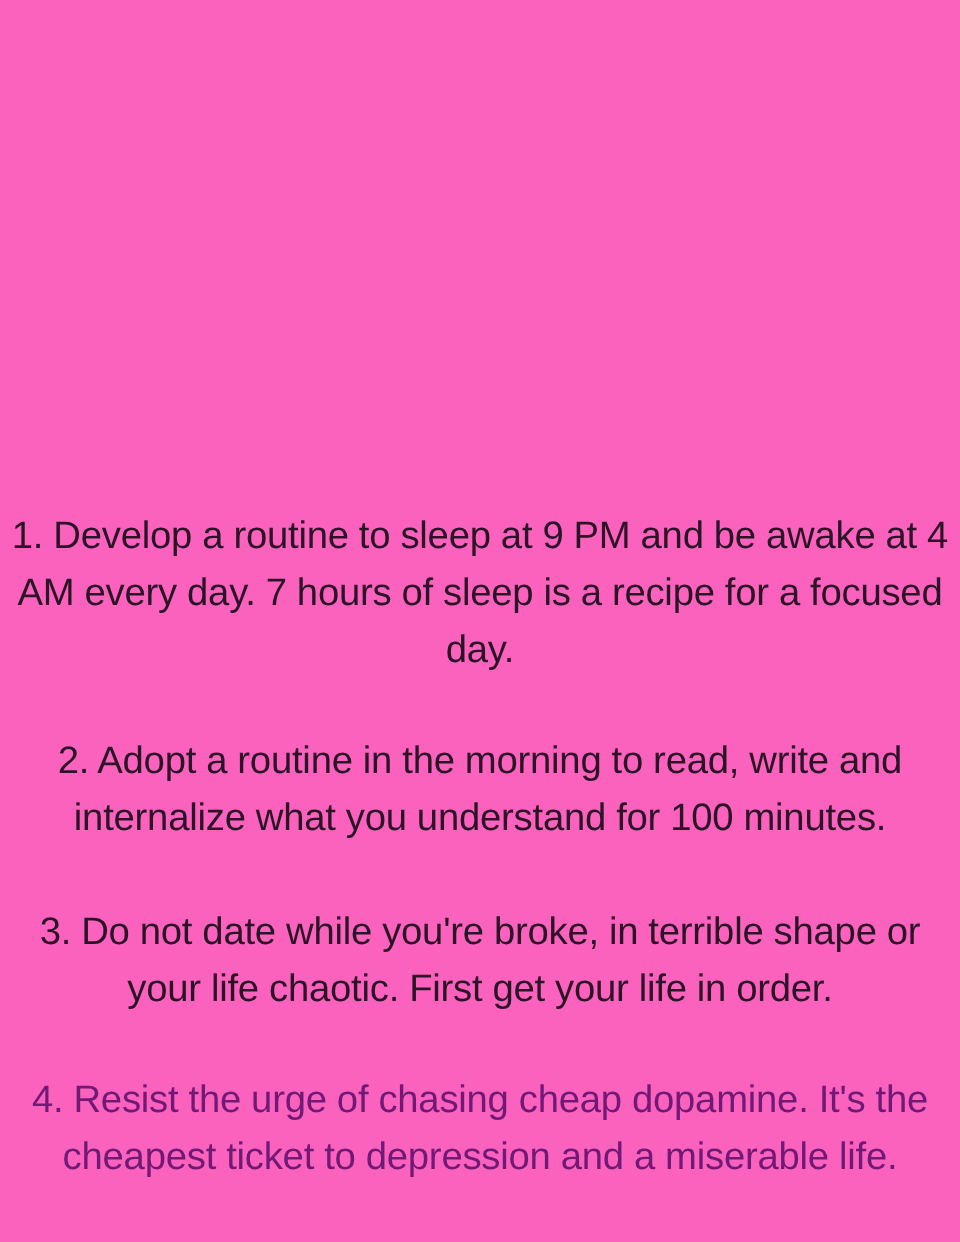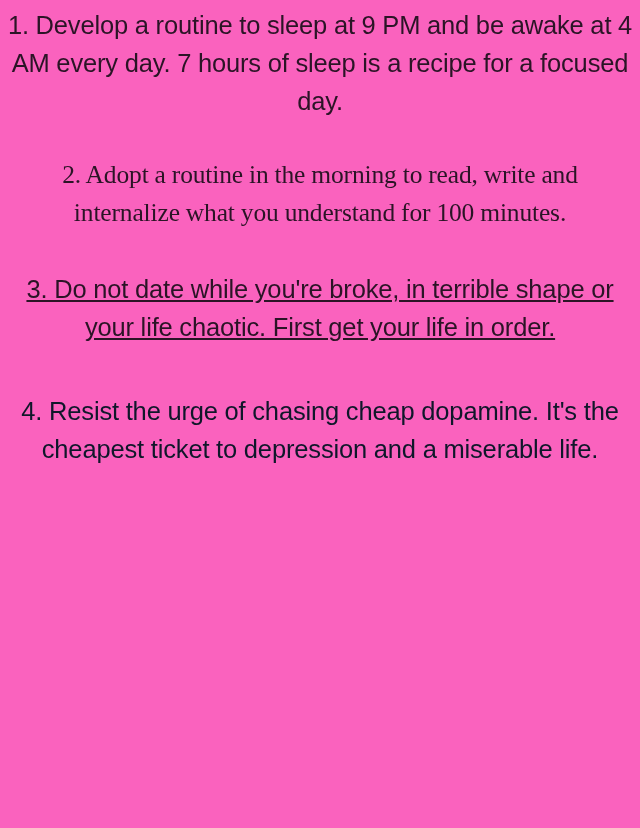--- a/index.html
+++ b/index.html
@@ -17,21 +17,21 @@
   }
 
   #quote-card {
     box-sizing: border-box;
     width: 640px;
     height: 828px;
     background: #fa62be;
     padding: 6px 7px 0 7px;
     display: flex;
     flex-direction: column;
-    justify-content: flex-start;
+    justify-content: flex-end;
   }
 
   .advice-list {
     list-style: none;
     margin: 0;
     padding: 0;
     width: 100%;
   }
 
   .advice-item {
@@ -46,27 +46,27 @@
     -webkit-font-smoothing: antialiased;
   }
 
   .advice-item:last-child {
     margin-bottom: 0;
   }
 
   
   .advice-item.item-1 { margin-bottom: 36px; }
   .advice-item.item-2 { margin-bottom: 38px; }
-  .advice-item.item-3 { margin-bottom: 46px; text-decoration: underline; }
+  .advice-item.item-3 { margin-bottom: 36px; }
   .advice-item.item-4 { margin-bottom: 38px; }
   .advice-item.item-5 { margin-bottom: 38px; }
 </style>
 </head>
 <body style="background: rgb(250, 98, 190);">
 
 <div id="quote-card" style="background: rgb(250, 98, 190);">
   <ul class="advice-list">
     <li class="advice-item item-1" style="color: rgb(43, 20, 38);">1. Develop a routine to sleep at 9 PM and be awake at 4 AM every day. 7 hours of sleep is a recipe for a focused day.</li>
-    <li class="advice-item item-2" style="color: rgb(43, 20, 38); font-family: Liberation Serif, serif;">2. Adopt a routine in the morning to read, write and internalize what you understand for 100 minutes.</li>
+    <li class="advice-item item-2" style="color: rgb(43, 20, 38);">2. Adopt a routine in the morning to read, write and internalize what you understand for 100 minutes.</li>
     <li class="advice-item item-3" style="color: rgb(43, 20, 38);">3. Do not date while you're broke, in terrible shape or your life chaotic. First get your life in order.</li>
-    <li class="advice-item item-4" style="color: #0f172a;">4. Resist the urge of chasing cheap dopamine. It's the cheapest ticket to depression and a miserable life.</li>
+    <li class="advice-item item-4" style="color: #701a75;">4. Resist the urge of chasing cheap dopamine. It's the cheapest ticket to depression and a miserable life.</li>
   </ul>
 </div>
 
 </body></html>

